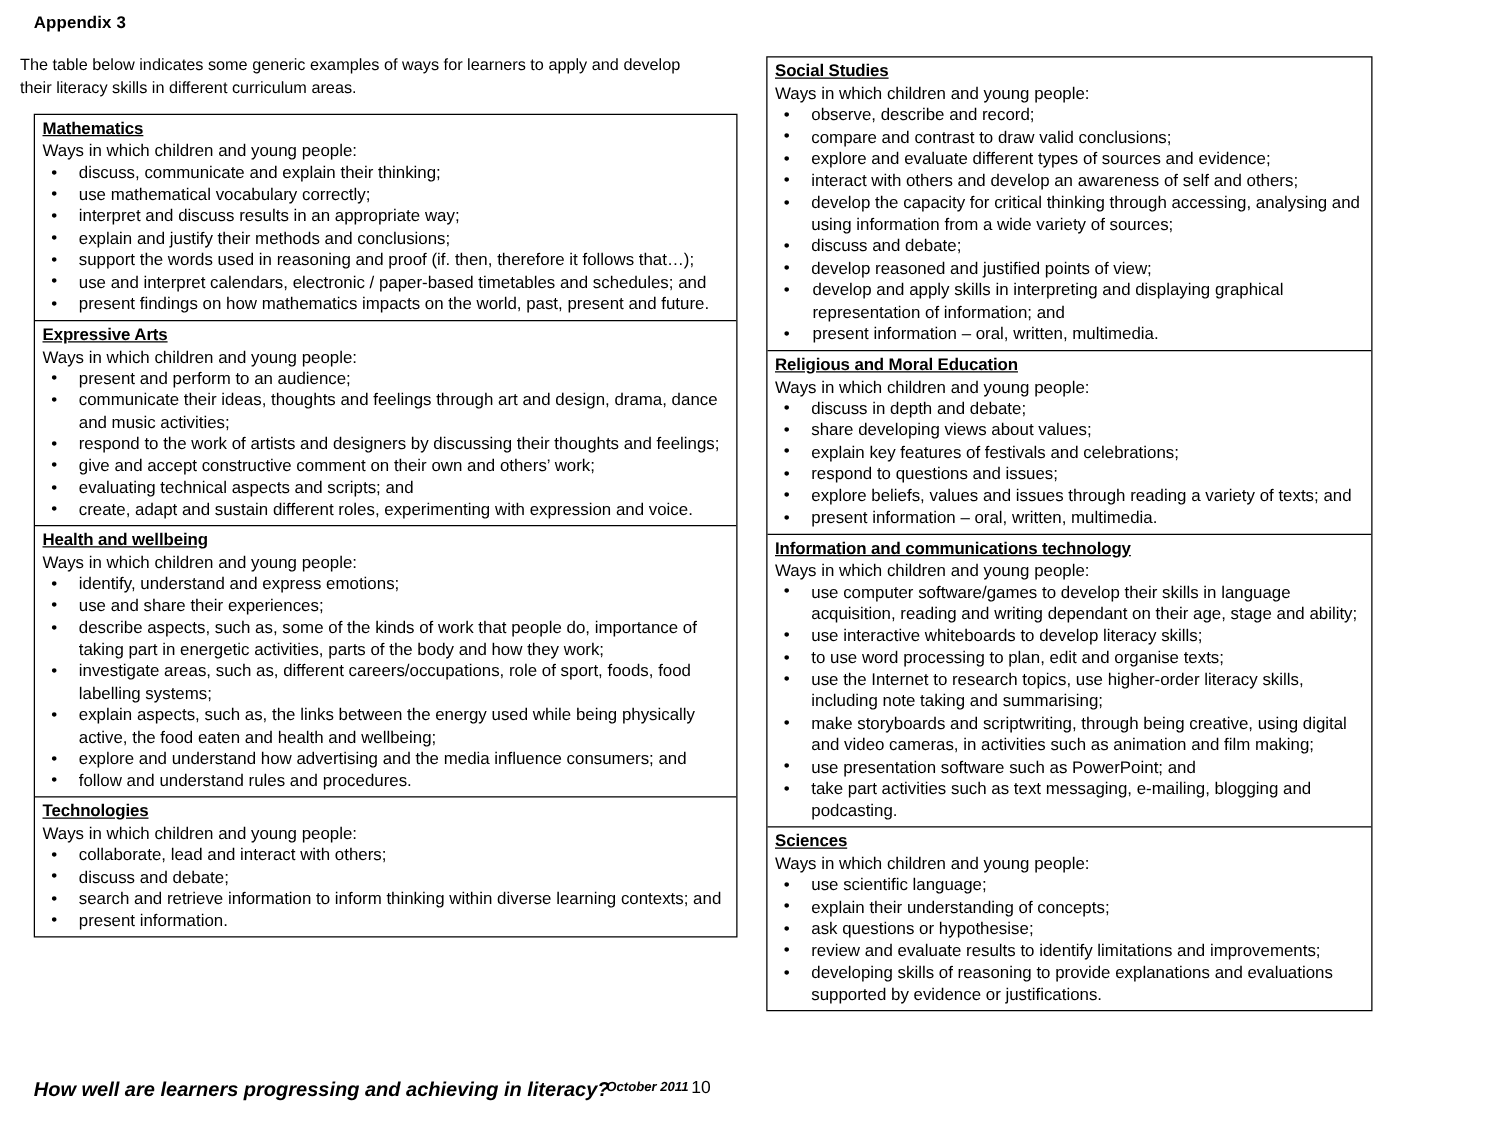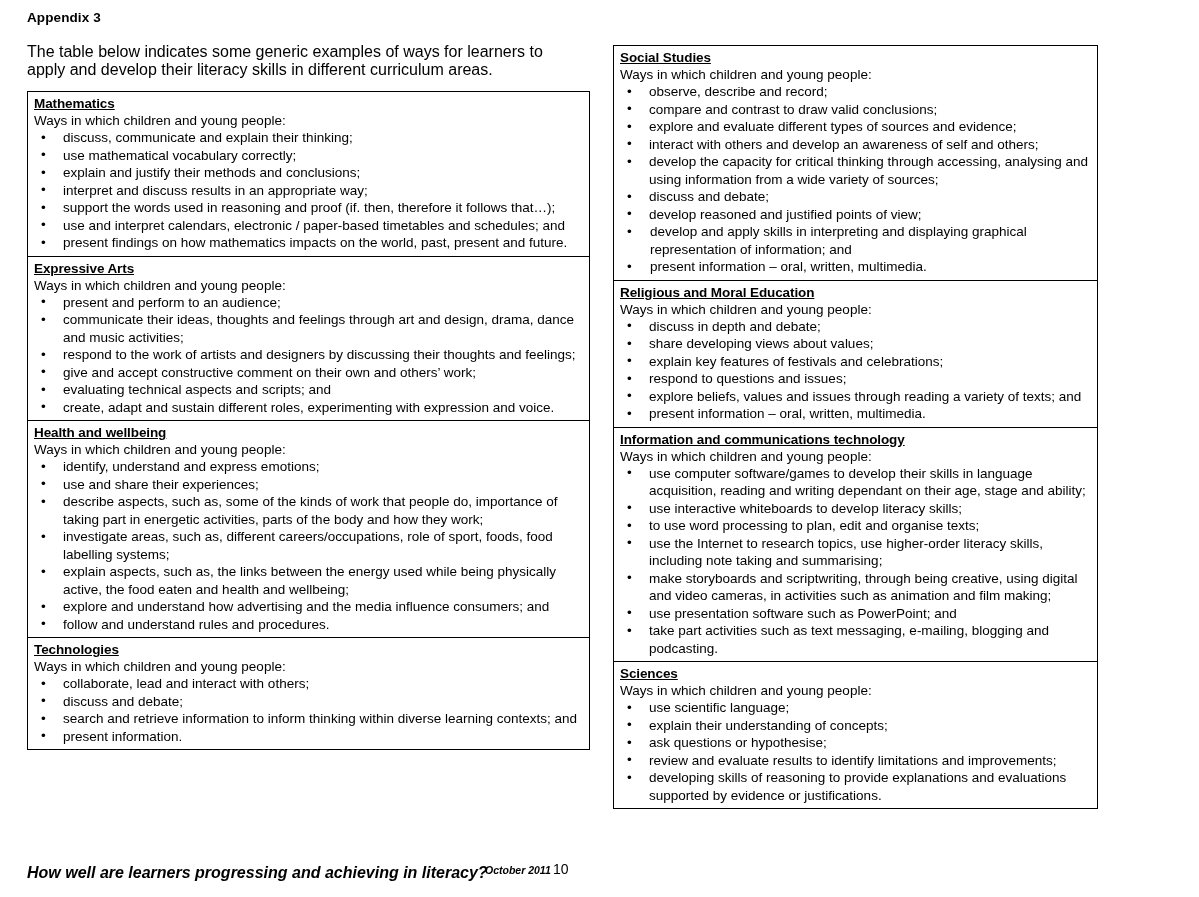--- a/index.html
+++ b/index.html
@@ -24,24 +24,24 @@
   .appendix-title {
     position: absolute;
     left: 27px;
     top: 10px;
     font-size: 13.5px;
     font-weight: bold;
     letter-spacing: 0.1px;
   }
   .intro {
     position: absolute;
-    left: 27px;
+    left: 16px;
     top: 43px;
     width: 545px;
-    font-size: 16px;
+    font-size: 13px;
     line-height: 18px;
   }
   .col {
     position: absolute;
     border: 1.6px solid #000;
     box-sizing: border-box;
     background: #fff;
   }
   .col-left {
     left: 27px;
@@ -137,22 +137,22 @@
   <div class="intro">The table below indicates some generic examples of ways for learners to apply and develop their literacy skills in different curriculum areas.</div>
 
   <div class="col col-left">
 
     <div class="section">
       <div class="sec-title">Mathematics</div>
       <div class="sec-sub">Ways in which children and young people:</div>
       <ul class="bullets">
         <li>discuss, communicate and explain their thinking;</li>
         <li>use mathematical vocabulary correctly;</li>
+        <li>interpret and discuss results in an appropriate way;</li>
         <li>explain and justify their methods and conclusions;</li>
-        <li>interpret and discuss results in an appropriate way;</li>
         <li>support the words used in reasoning and proof (if. then, therefore it follows that…);</li>
         <li>use and interpret calendars, electronic / paper-based timetables and schedules; and</li>
         <li>present findings on how mathematics impacts on the world, past, present and future.</li>
       </ul>
     </div>
 
     <div class="section">
       <div class="sec-title">Expressive Arts</div>
       <div class="sec-sub">Ways in which children and young people:</div>
       <ul class="bullets">

